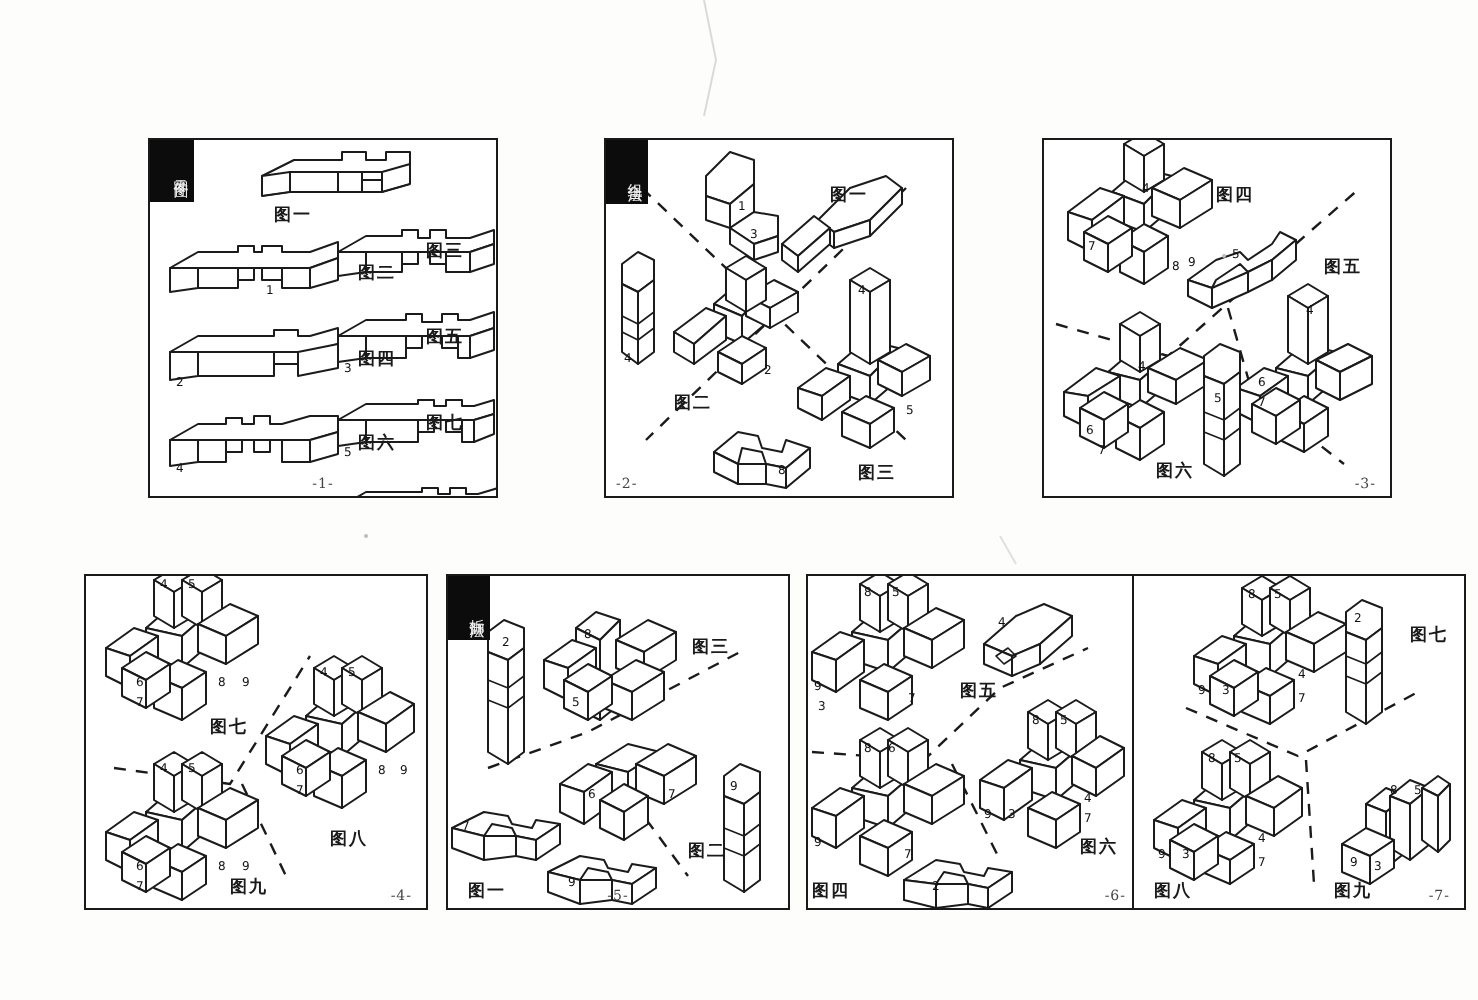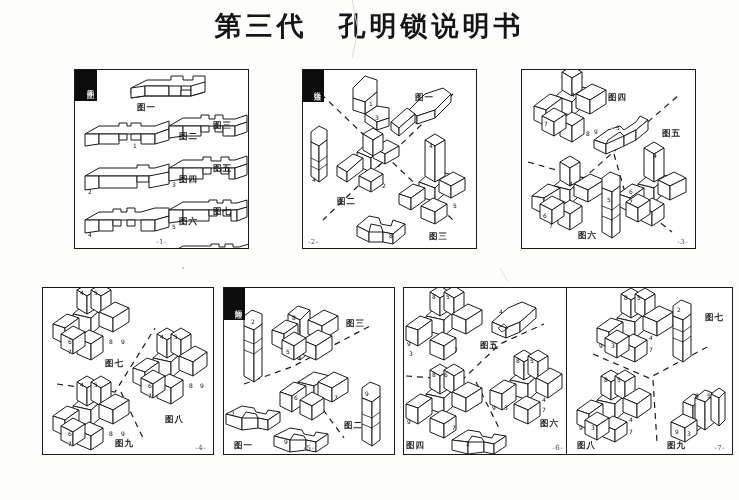--- a/index.html
+++ b/index.html
@@ -88,21 +88,20 @@
   .stroke { fill: #ffffff; stroke: #1b1b1b; stroke-width: 1; stroke-linejoin: round; }
   .stroke-thin { fill: none; stroke: #1b1b1b; stroke-width: 0.8; }
   .dash { fill: none; stroke: #1b1b1b; stroke-width: 1.2; stroke-dasharray: 6 5; stroke-linecap: butt; }
   .speck { fill: #bdbdbd; }
 </style>
 </head>
 <body>
 
 <div id="page">
 
-  <div id="title">第三代　孔明锁说明书</div>
 
   <div class="panel" style="left:74px; top:69px; width:175px; height:180px;">
     <div class="panel-inner">
       <svg width="175" height="180" viewBox="0 0 175 180">
         <g class="stroke">
 
           <g transform="translate(52,4)">
             <path d="M4,14 L20,6 L44,6 L44,2 L56,2 L56,6 L66,6 L66,2 L78,2 L78,8 L64,16 L64,12 L54,12 L54,16 L42,16 L42,12 L18,12 L4,20 Z"></path>
             <path d="M4,14 L4,24 L18,22 L18,12 Z"></path>
             <path d="M18,12 L18,22 L42,22 L42,12 Z"></path>

